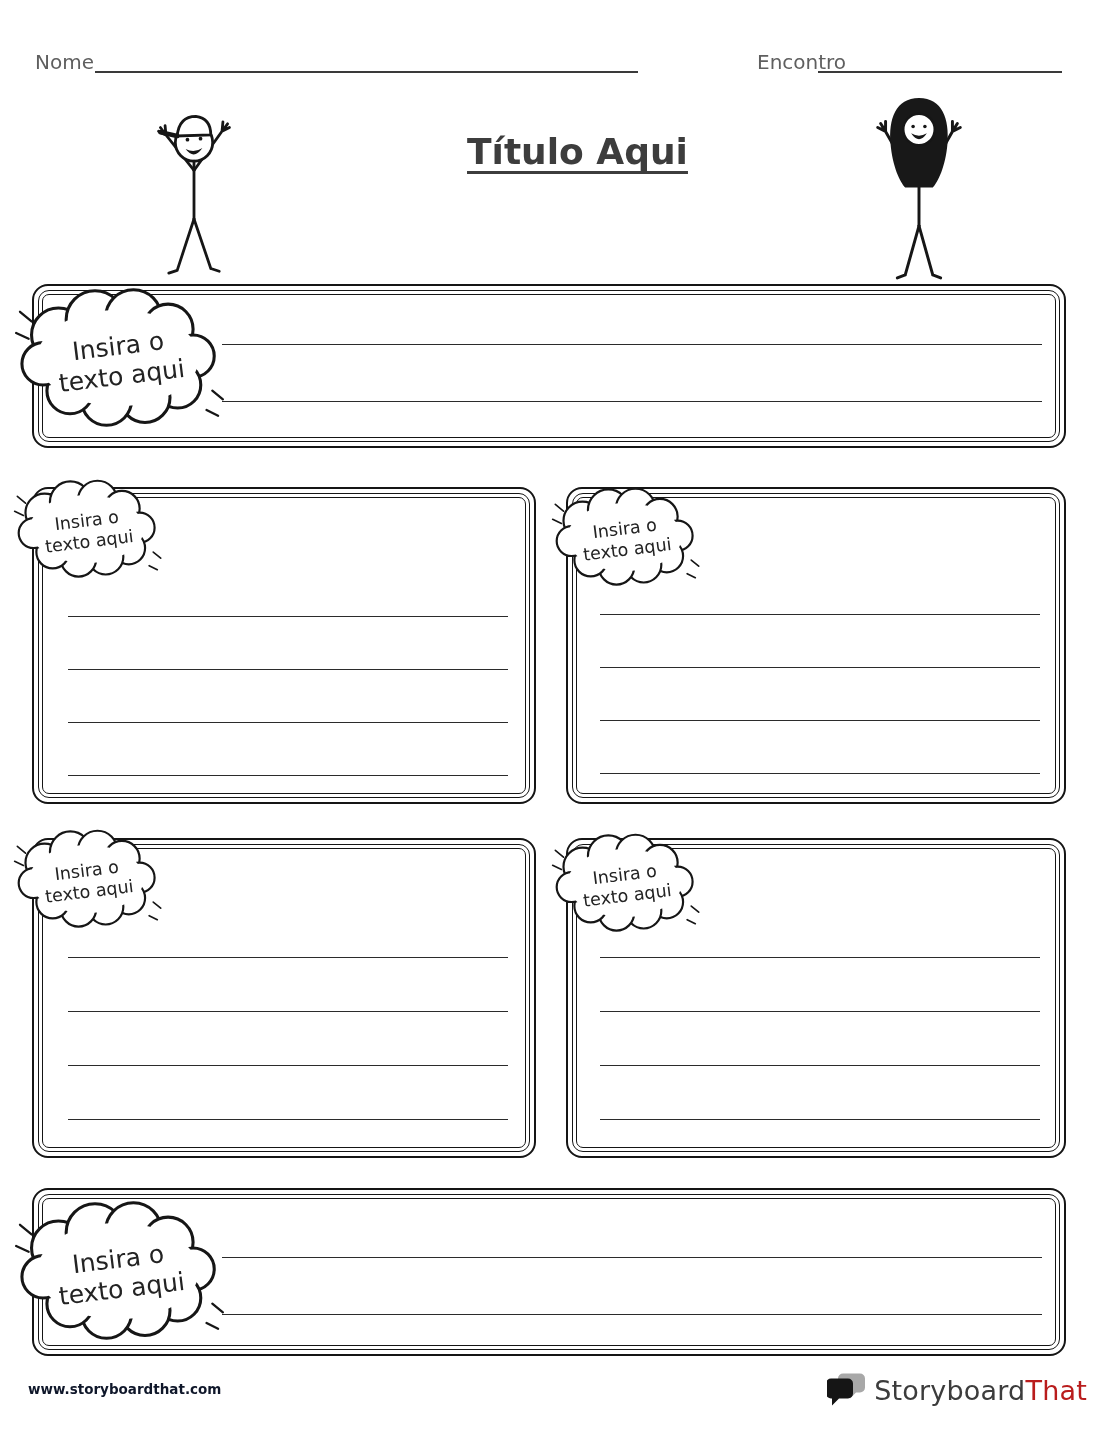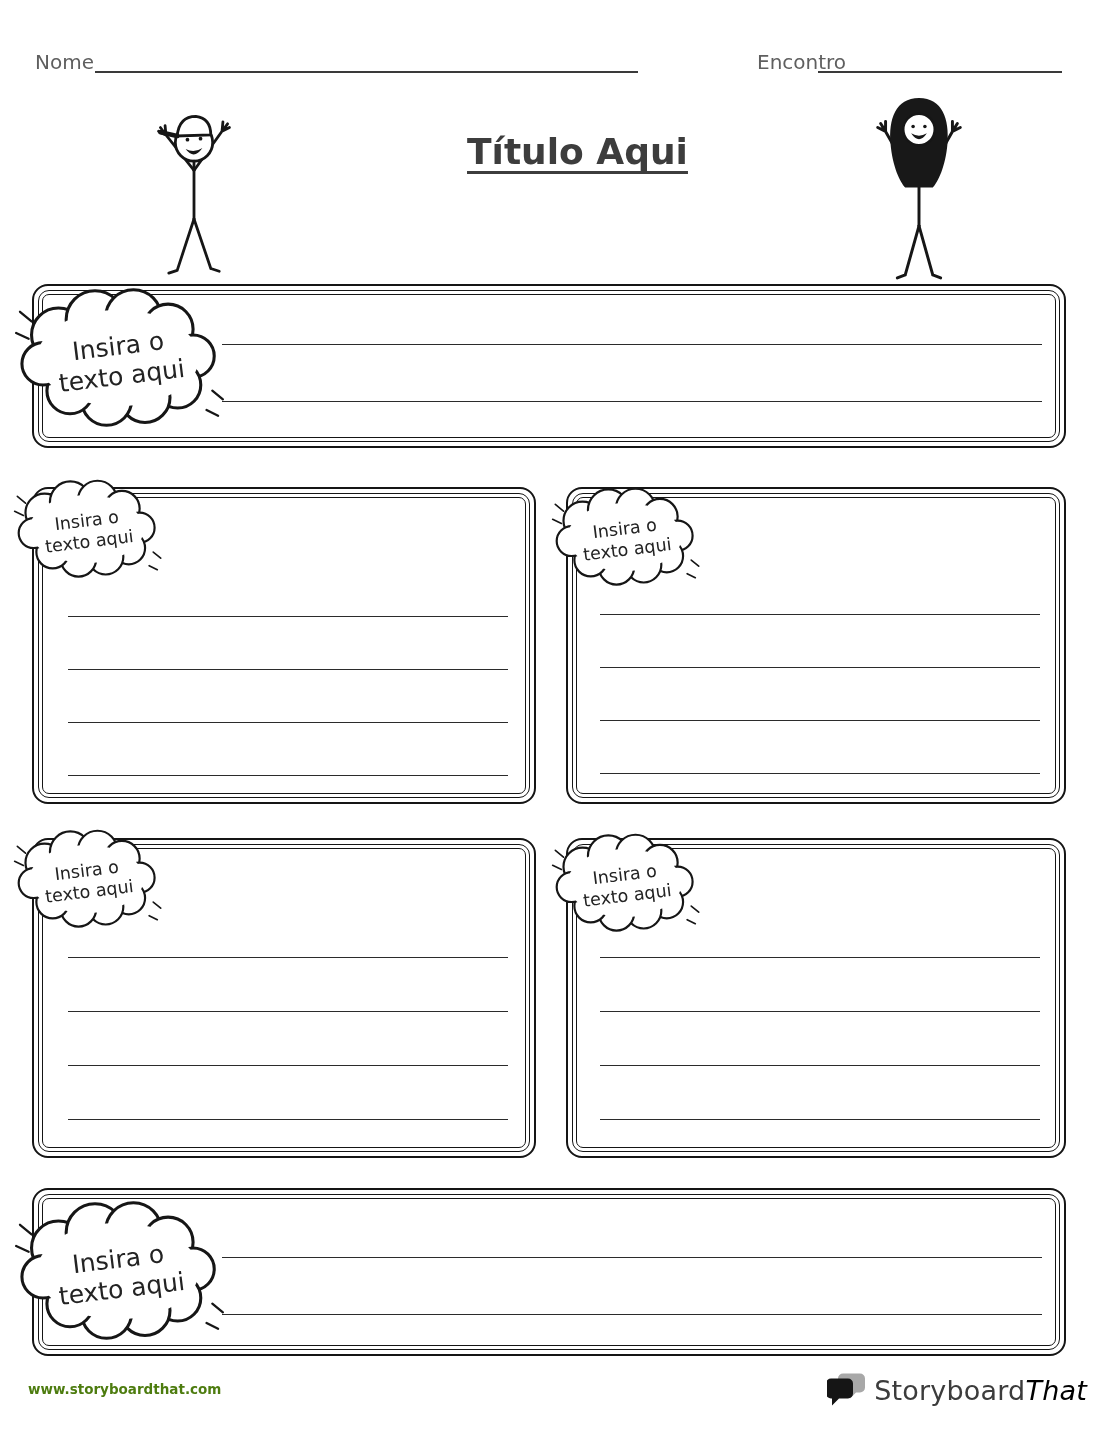--- a/index.html
+++ b/index.html
@@ -28,26 +28,26 @@
   .cloud-text {
     position:absolute; left:50%; top:52%;
     transform:translate(-50%,-50%) rotate(-7deg);
     text-align:center; color:#232323; line-height:1.18; white-space:nowrap;
   }
   .cloud-lg { width:212px; height:150px; }
   .cloud-lg .cloud-text { font-size:25px; }
   .cloud-sm { width:152px; height:106px; }
   .cloud-sm .cloud-text { font-size:17.5px; }
 
-  .footer-site { position:absolute; left:28px; top:1381px; font-size:13.5px; font-weight:bold; color:#4d7c0f; }
+  .footer-site { position:absolute; left:28px; top:1381px; font-size:13.5px; font-weight:bold; color:#0f172a; }
   .logo { position:absolute; right:20px; top:1372px; display:flex; align-items:center; gap:7px; }
   .logo-icon { width:40px; height:37px; }
   .logo-icon svg { width:100%; height:100%; display:block; }
   .logo-text { font-size:27px; color:#3c3c3c; letter-spacing:0.2px; }
-  .logo-text .that { color:#000000;font-style:italic; }
+  .logo-text .that { color:#b91c1c; }
 </style>
 </head>
 <body>
 
 <svg width="0" height="0" style="position:absolute" aria-hidden="true">
   <defs>
     <symbol id="cloud-sym" viewBox="0 0 220 156">
       <g stroke="#161616" stroke-width="3.2" fill="#ffffff">
         <circle cx="46" cy="54" r="28"></circle>
         <circle cx="84" cy="38" r="30"></circle>

